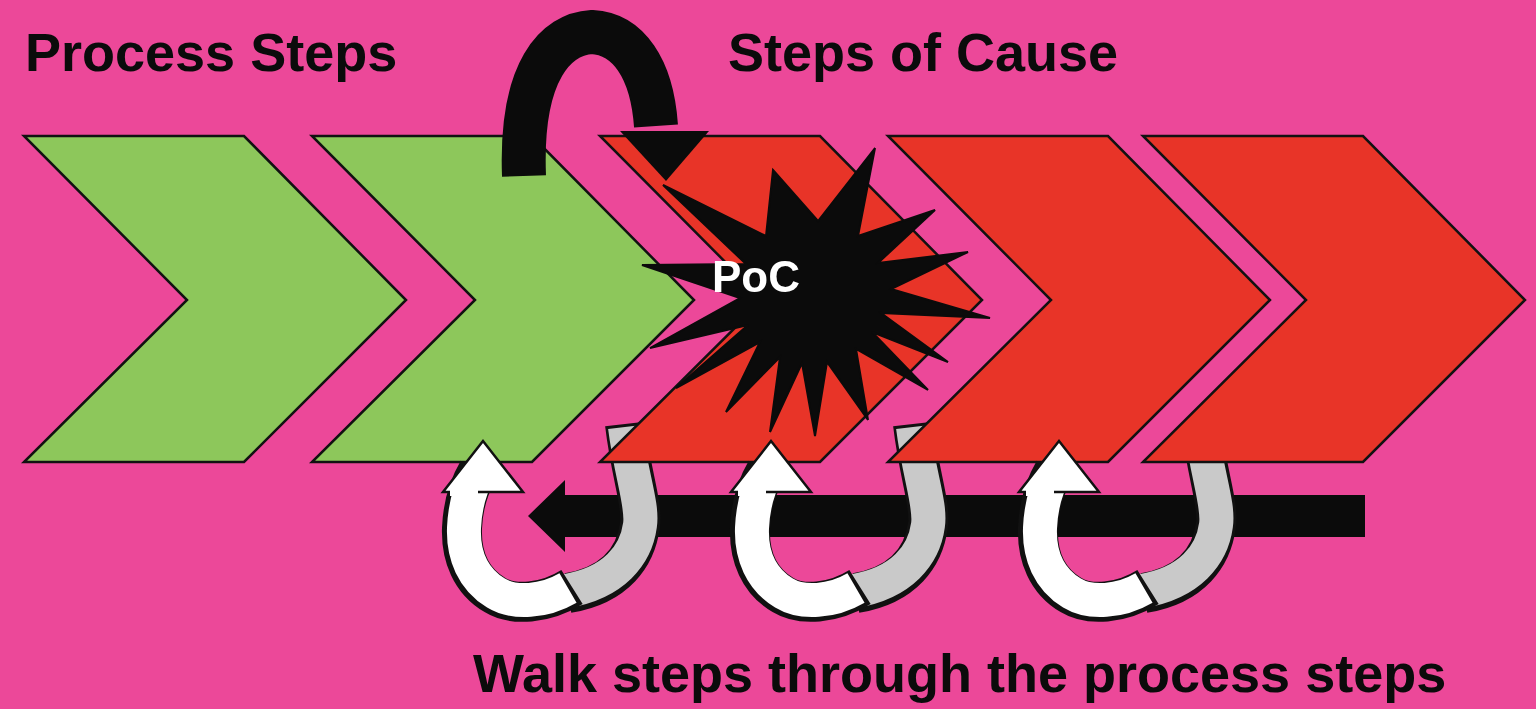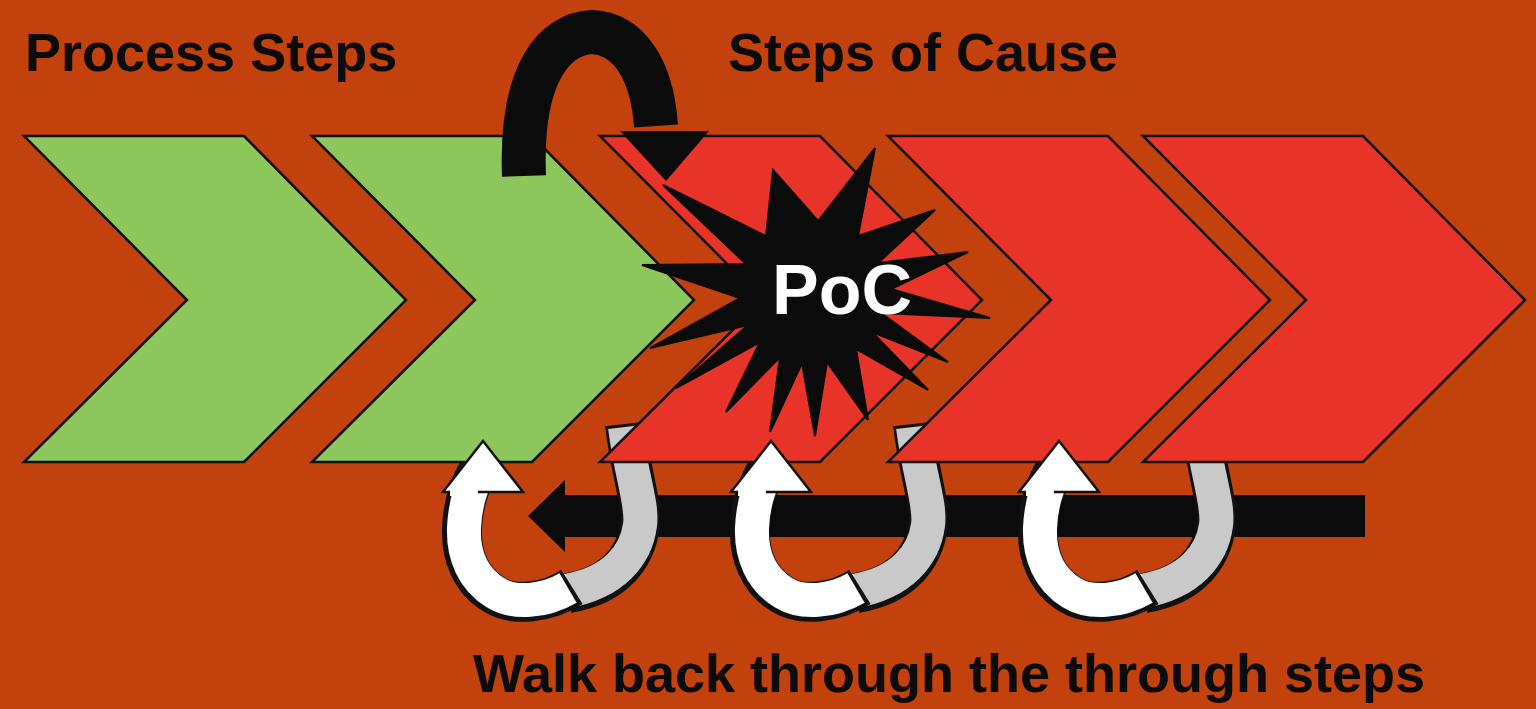--- a/index.html
+++ b/index.html
@@ -1,30 +1,30 @@
 <!DOCTYPE html>
 <html style="--green: #8DC75B; --red: #E83428; --gray: #C9C9C9; --black: #0b0b0b; --white: #ffffff;"><head>
 <meta charset="utf-8">
 <style>
   html,body{margin:0;padding:0;background:#ffffff;}
   #stage{
     position:relative;width:1536px;height:709px;overflow:hidden;
-    background:#c2410c;font-family:"Liberation Sans", sans-serif;
+    background:#ec4899;font-family:"Liberation Sans", sans-serif;
   }
   #diagram-svg{position:absolute;left:0;top:0;}
   .label{
     position:absolute;font-weight:bold;color:#0b0b0b;
     font-size:54px;line-height:1;white-space:nowrap;letter-spacing:0px;
   }
   #process-label{left:25px;top:25px;}
   #cause-label{left:728px;top:25px;}
   #walkback-label{left:473px;top:646px;font-size:54px;}
   #star-label{
-    position:absolute;left:712px;top:255px;width:200px;text-align:right;
-    font-weight:bold;font-size:70px;line-height:1;color:#ffffff;white-space:nowrap;
+    position:absolute;left:712px;top:255px;width:200px;text-align:left;
+    font-weight:bold;font-size:44px;line-height:1;color:#ffffff;white-space:nowrap;
   }
   .band-under{fill:none;stroke:#111111;stroke-width:40;stroke-linecap:butt;}
   .band-over-gray{fill:none;stroke:var(--gray,#C9C9C9);stroke-width:34;stroke-linecap:butt;}
   .band-over-white{fill:none;stroke:#ffffff;stroke-width:34;stroke-linecap:butt;}
   .arrowhead-white{fill:#ffffff;stroke:#111111;stroke-width:2.5;stroke-linejoin:miter;}
   .seam-eraser{fill:#ffffff;stroke:none;}
   .chev{stroke:#111111;stroke-width:2.5;stroke-linejoin:miter;}
   .solid-black{fill:#0b0b0b;stroke:none;}
   .arch-band{fill:none;stroke:#0b0b0b;stroke-width:44;stroke-linecap:butt;}
   .starburst{fill:#0b0b0b;stroke:#0b0b0b;stroke-width:2;stroke-linejoin:miter;}
@@ -72,14 +72,14 @@
     </g>
 
     <polygon class="starburst" points="773,170 818,221 875,148 858,236 935,210 878,263 968,252 891,289 990,318 881,313
               948,362 872,332 928,390 856,349 868,420 827,362 815,436 802,363 770,432 780,357
               726,412 760,342 676,388 748,325 650,348 740,298 642,265 746,264 663,185 766,236"></polygon>
   </svg>
 
   <div class="label" id="process-label">Process Steps</div>
   <div class="label" id="cause-label">Steps of Cause</div>
   <div id="star-label">PoC</div>
-  <div class="label" id="walkback-label">Walk back through the through steps</div>
+  <div class="label" id="walkback-label">Walk steps through the process steps</div>
 </div>
 
 </body></html>

